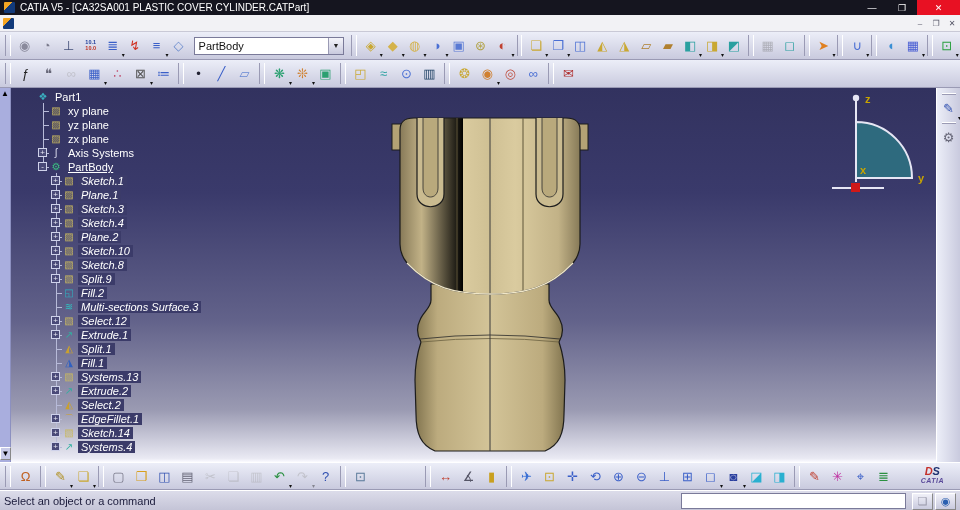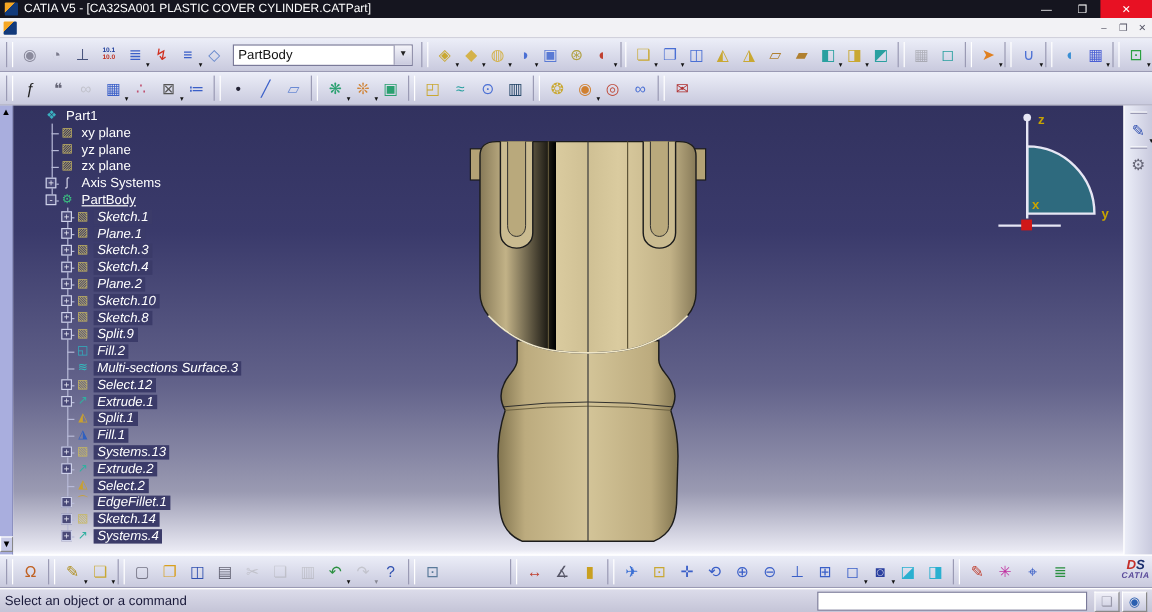--- a/index.html
+++ b/index.html
@@ -30,21 +30,21 @@
     position:relative;font-size:13px;line-height:13px;cursor:default;}
   .tbtn.disabled{opacity:.38;filter:grayscale(1);}
   .tbtn .dd{position:absolute;right:-2px;bottom:-2px;font-size:6px;color:#111;line-height:6px;}
   .tbtn .twoline{font-size:5.5px;line-height:5.5px;font-weight:bold;text-align:center;}
   .tgap{flex:0 0 auto;}
   .combo{height:18px;width:158px;margin:0 4px;background:#fff;border:1px solid #7a7a99;
     display:flex;align-items:center;font-size:11px;}
   .combo .cval{flex:1;padding:0 4px;color:#111;}
   .combo .cbtn{width:15px;height:16px;background:linear-gradient(#f4f4fa,#c9cade);
     border-left:1px solid #9a9ab4;display:flex;align-items:center;justify-content:center;font-size:7px;color:#222;}
-  #brand{margin-left:auto;margin-right:0;text-align:center;line-height:9px;cursor:default;}
+  #brand{margin-left:auto;margin-right:14px;text-align:center;line-height:9px;cursor:default;}
   #brand .ds{font-size:11px;font-weight:bold;font-style:italic;}
   #brand .ds .d2{color:#c4302b;} #brand .ds .s2{color:#1c2f6e;}
   #brand .cat{font-size:7px;font-weight:bold;font-style:italic;color:#5a4a9a;letter-spacing:.5px;}
 
   
   #main{position:relative;height:374px;display:flex;}
   #tree-scroll{width:11px;background:#a9aede;position:relative;flex:0 0 auto;border-right:1px solid #8c90c0;}
   #tree-scroll .up{position:absolute;top:2px;left:1px;font-size:8px;color:#000;line-height:8px;}
   #tree-scroll .dnbox{position:absolute;bottom:2px;left:0;width:11px;height:13px;background:#c8cbe8;
     border:1px solid #fff;border-right-color:#888;border-bottom-color:#888;

